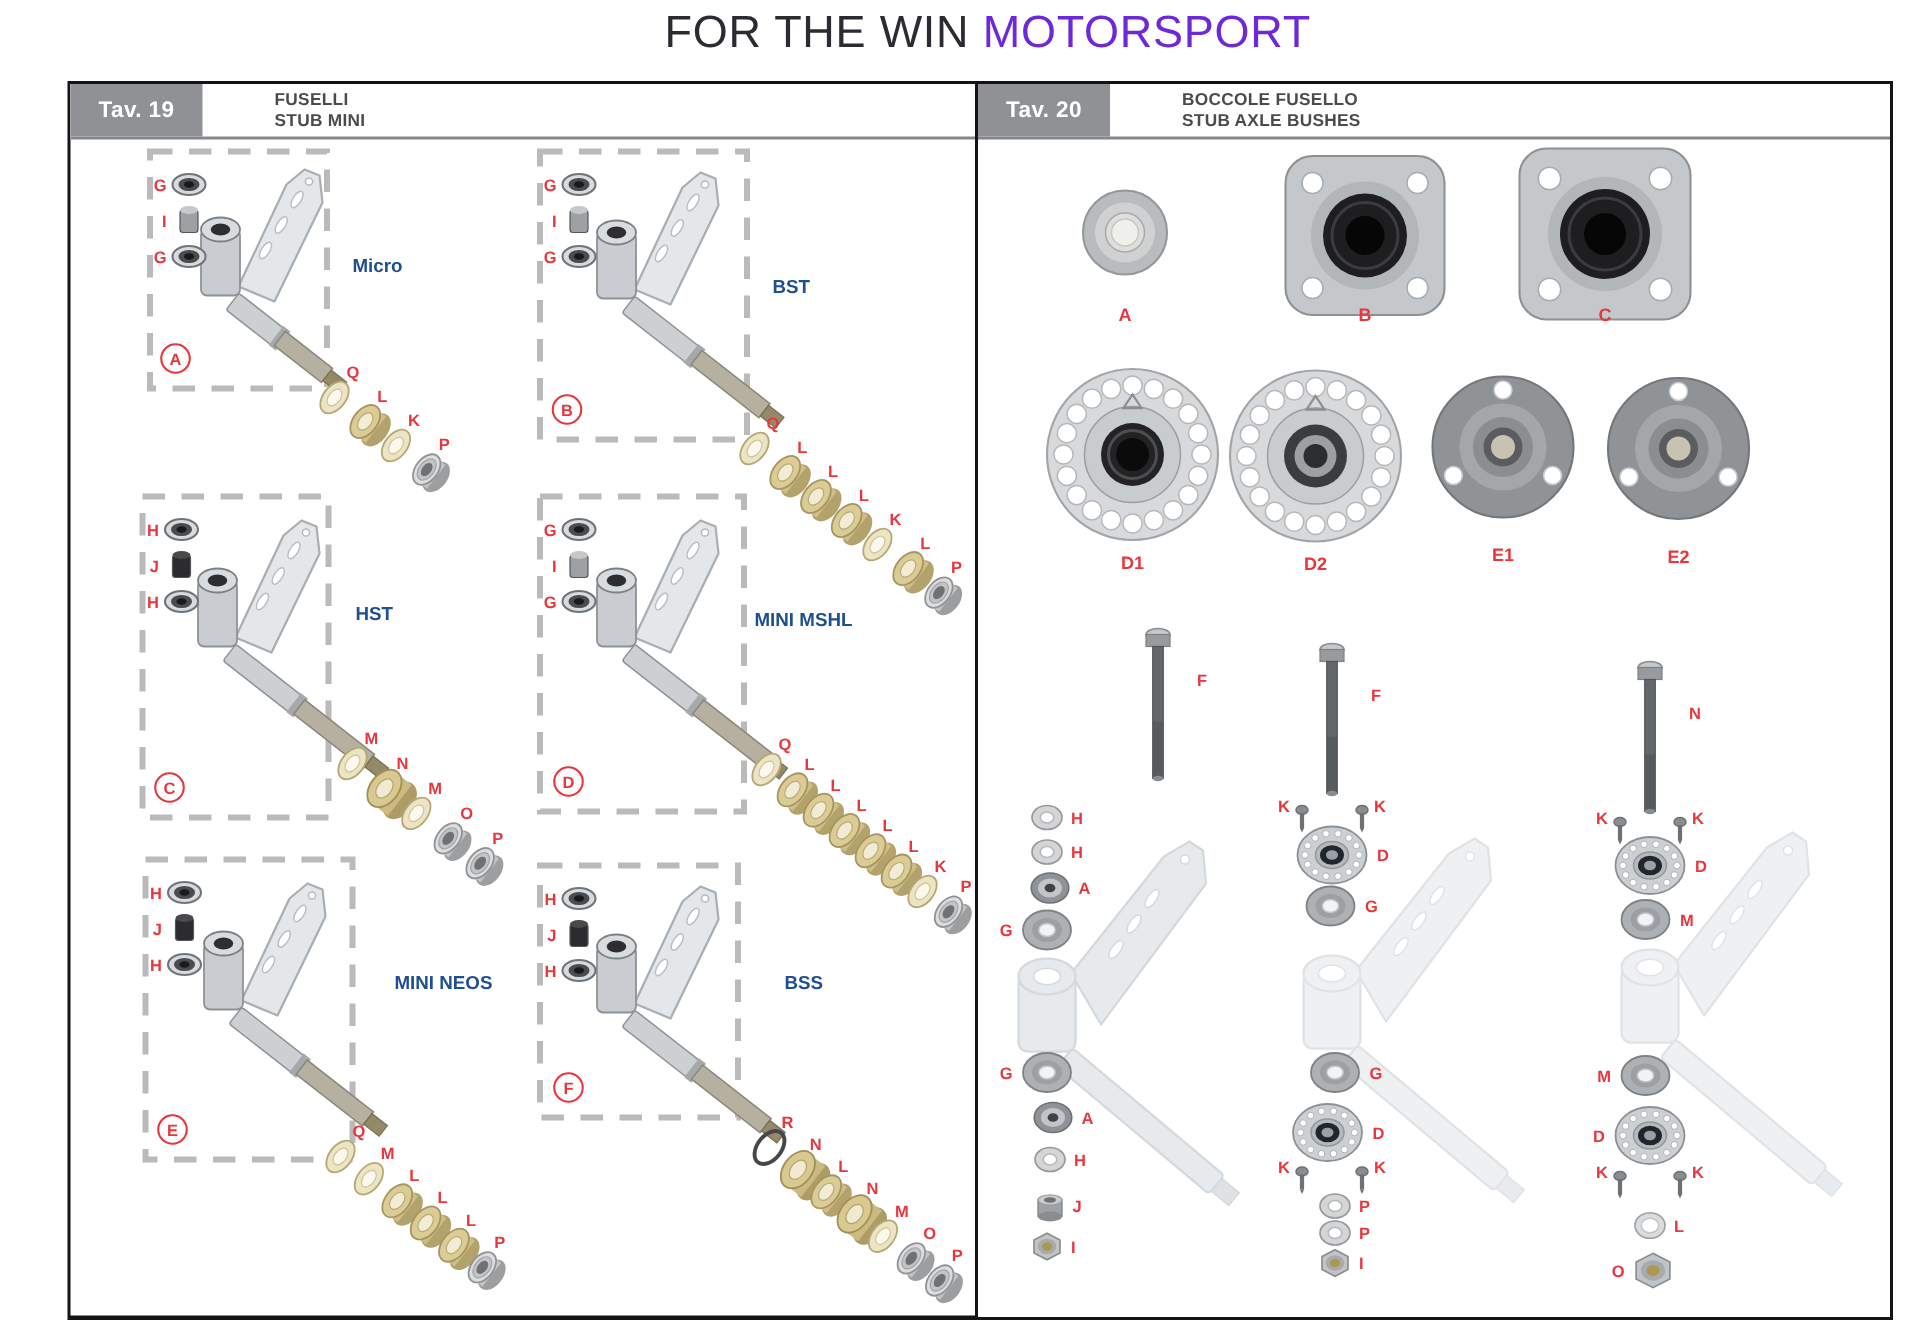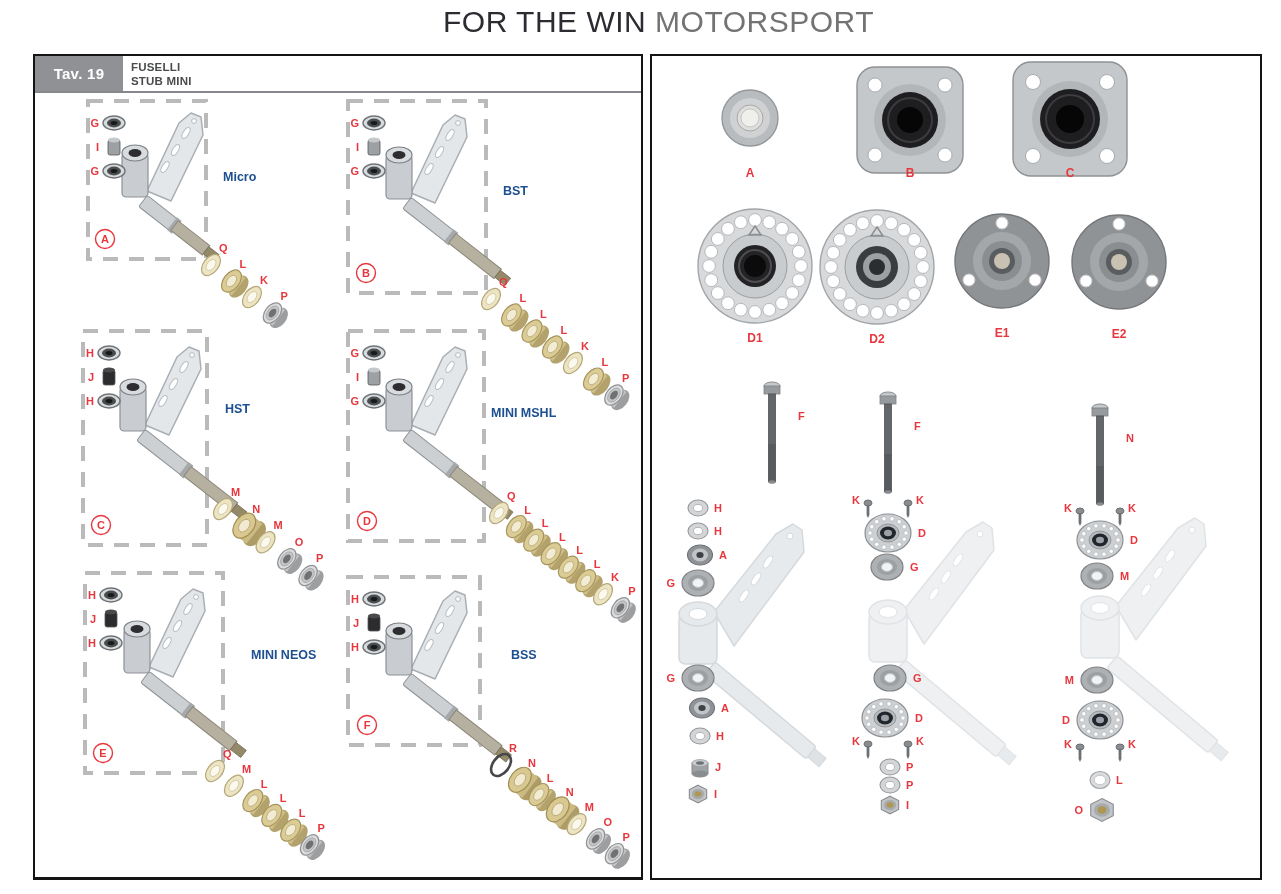--- a/index.html
+++ b/index.html
@@ -1,24 +1,24 @@
 <!DOCTYPE html>
 <html><head>
 <meta charset="utf-8">
 <style>
   * { margin:0; padding:0; box-sizing:border-box; }
   html,body { width:1281px; height:894px; background:#fff; font-family:"Liberation Sans",sans-serif; position:relative; overflow:hidden; }
   .brand { position:absolute; top:5px; left:0; right:0; text-align:center; font-size:30px; font-weight:400; letter-spacing:.5px; color:#2b2b31; transform:translateX(18px); }
-  .brand .green { color:#737373; }
+  .brand .green { color:#6d28d9; }
   .panel { position:absolute; top:54px; height:826px; border:2px solid #141414; background:#fff; }
-  .panel-left  { left:33px;  width:610px; border-bottom-width:3px; }
+  .panel-left  { left:45px;  width:610px; border-bottom-width:3px; }
   .panel-right { left:650px; width:612px; }
   .panel-head { display:flex; height:37px; border-bottom:2px solid #85878a; background:#fff; }
   .tab { width:88px; background:#8f9194; color:#fff; font-weight:700; font-size:15px; display:flex; align-items:center; justify-content:center; letter-spacing:.3px; }
-  .titles { padding:4px 0 0 8px; }
+  .titles { padding:4px 0 0 8px;margin-left:40px; }
   .titles div { font-weight:700; font-size:11.5px; line-height:14px; color:#4a4b4d; letter-spacing:.2px; }
   .panel-body { position:relative; width:100%; height:785px; }
   svg text { user-select:none; }
 </style>
 </head>
 <body>
 
 <div class="brand">
   <span>FOR THE WIN</span>
   <span class="green"> <span>MOTORSPORT</span></span>
@@ -520,20 +520,27 @@
           <g>
             <circle cx="332" cy="632" r="9.5" fill="none" stroke="#e8363d" stroke-width="1.4"></circle>
             <text x="332" y="636" font-family="Liberation Sans, sans-serif" font-size="11" font-weight="700" fill="#e8363d" text-anchor="middle">F</text>
           </g>
         </g>
       </svg>
   </div>
 </section>
 
 <section class="panel panel-right">
+  <div class="panel-head">
+    <div class="tab">Tav. 20</div>
+    <div class="titles">
+      <div>BOCCOLE FUSELLO</div>
+      <div>STUB AXLE BUSHES</div>
+    </div>
+  </div>
   <div class="panel-body">
     <svg id="svg20" width="608" height="785" viewBox="0 0 608 785">
         <g>
           <g>
   <circle cx="98" cy="62" r="28" fill="#b9bcbe" stroke="#95989b" stroke-width="1.4"></circle>
   <circle cx="98" cy="62" r="20" fill="#cfd1d3"></circle>
             <circle cx="98" cy="62" r="13" fill="#dededd" stroke="#a8a8a6"></circle>
   <circle cx="98" cy="62" r="9" fill="#efefec" stroke="#c6c6c3"></circle>
           </g>
           <text x="98" y="121" font-family="Liberation Sans, sans-serif" font-size="12" font-weight="700" fill="#e8363d" text-anchor="middle">A</text>

